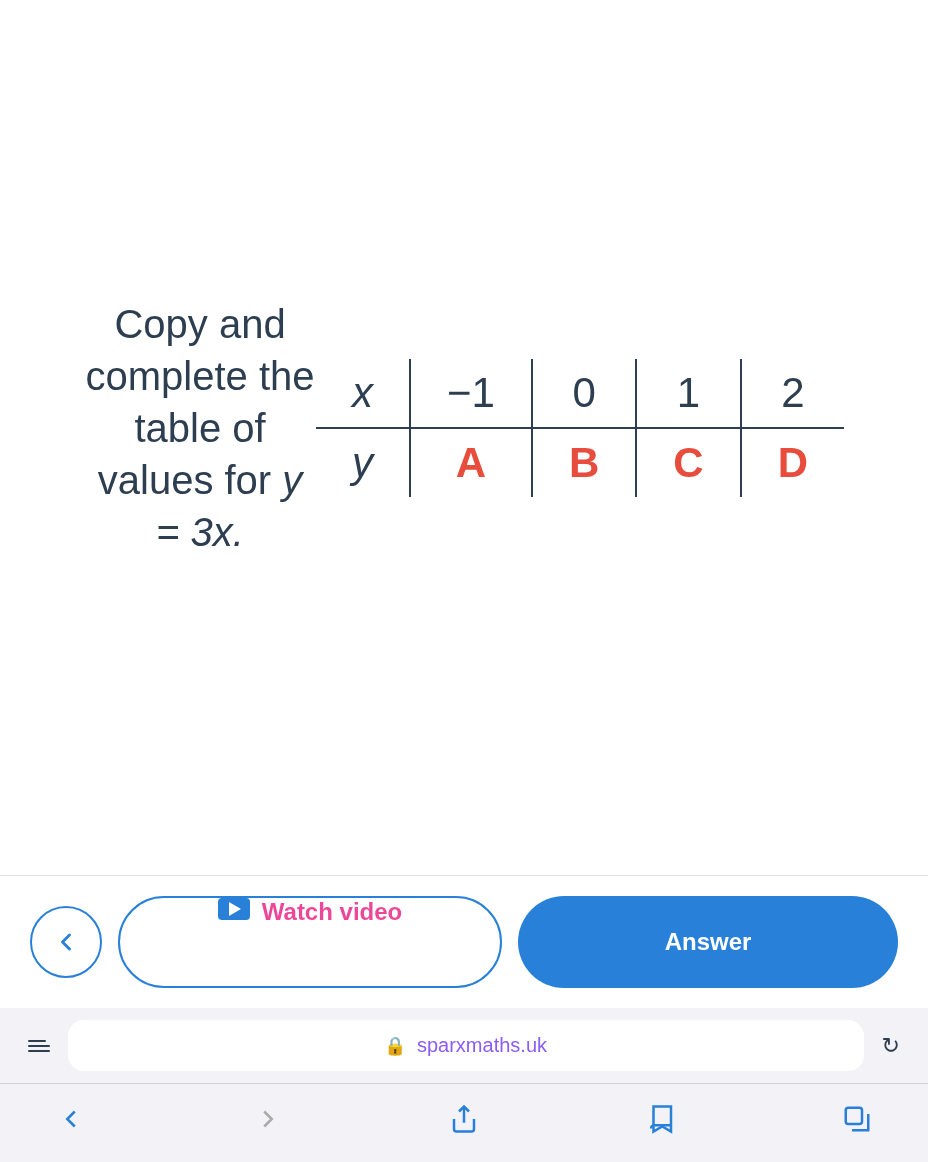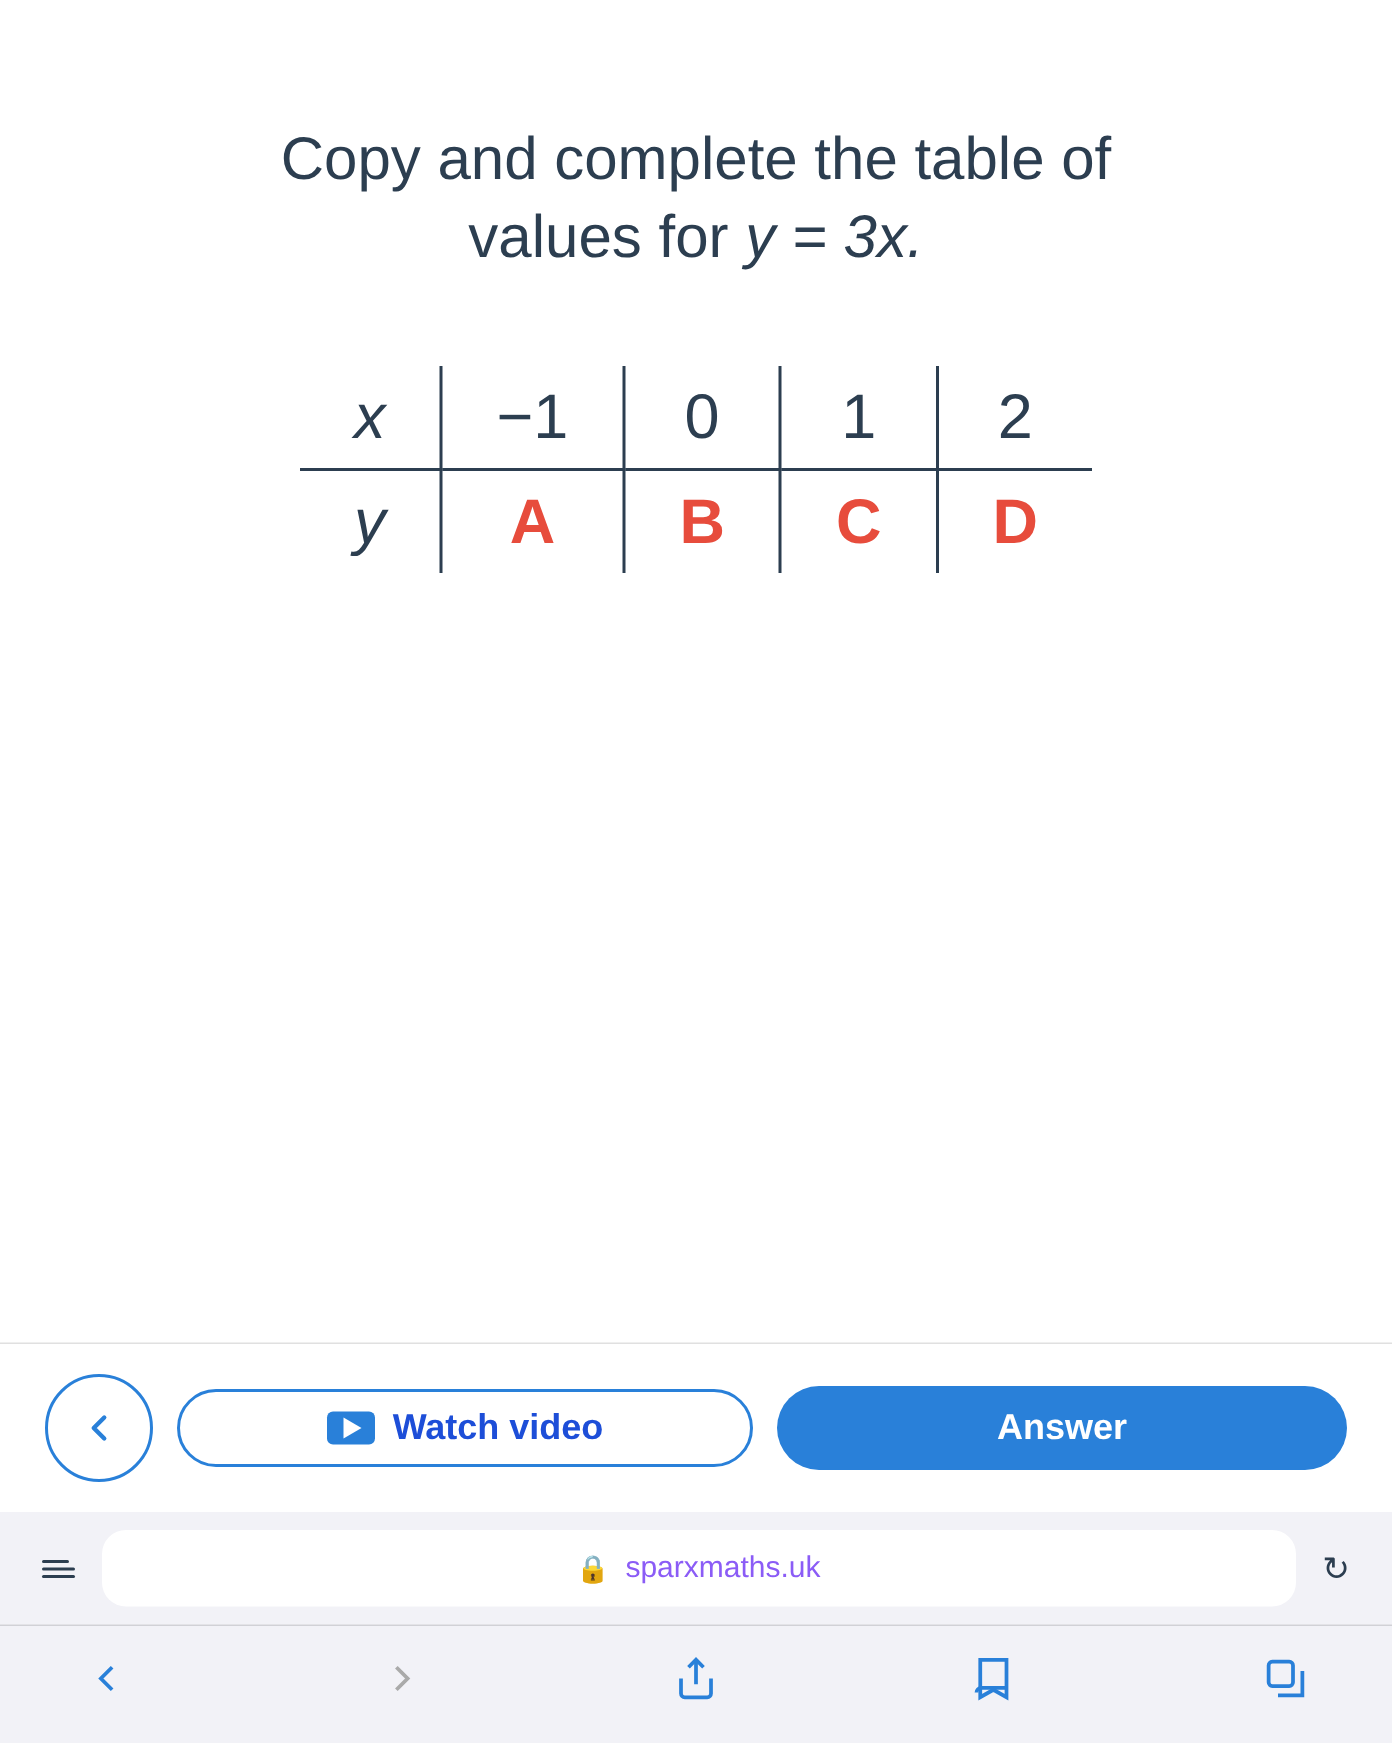--- a/index.html
+++ b/index.html
@@ -11,21 +11,21 @@
       font-family: -apple-system, BlinkMacSystemFont, 'Helvetica Neue', sans-serif;
       overflow: hidden;
       display: flex;
       flex-direction: column;
     }
 
     
     .main-content {
       flex: 1;
       display: flex;
-      flex-direction: column;
+      flex-direction: row;
       align-items: center;
       justify-content: flex-start;
       padding: 80px 84px 40px;
       background: #ffffff;
     }
 
     .question-text {
       text-align: center;
       font-size: 40px;
       color: #2c3e50;
@@ -106,32 +106,32 @@
       flex-shrink: 0;
     }
 
     .back-btn svg {
       width: 28px;
       height: 28px;
     }
 
     .watch-video-btn {
       flex: 1;
-      height: 52px;
+      height: 92px;
       border-radius: 50px;
       border: 2.5px solid #2980d9;
       background: transparent;
       display: flex;
-      align-items: center;
+      align-items: flex-start;
       justify-content: center;
       gap: 12px;
       cursor: pointer;
       font-size: 24px;
       font-weight: 700;
-      color: #1d4ed8;
+      color: #ec4899;
     }
 
     .video-icon {
       width: 32px;
       height: 22px;
       background: #2980d9;
       border-radius: 4px;
       position: relative;
       display: flex;
       align-items: center;
@@ -143,21 +143,21 @@
       width: 0;
       height: 0;
       border-top: 7px solid transparent;
       border-bottom: 7px solid transparent;
       border-left: 12px solid #ffffff;
       margin-left: 2px;
     }
 
     .answer-btn {
       flex: 1;
-      height: 56px;
+      height: 92px;
       border-radius: 50px;
       border: none;
       background: #2980d9;
       display: flex;
       align-items: center;
       justify-content: center;
       cursor: pointer;
       font-size: 24px;
       font-weight: 700;
       color: #ffffff;

